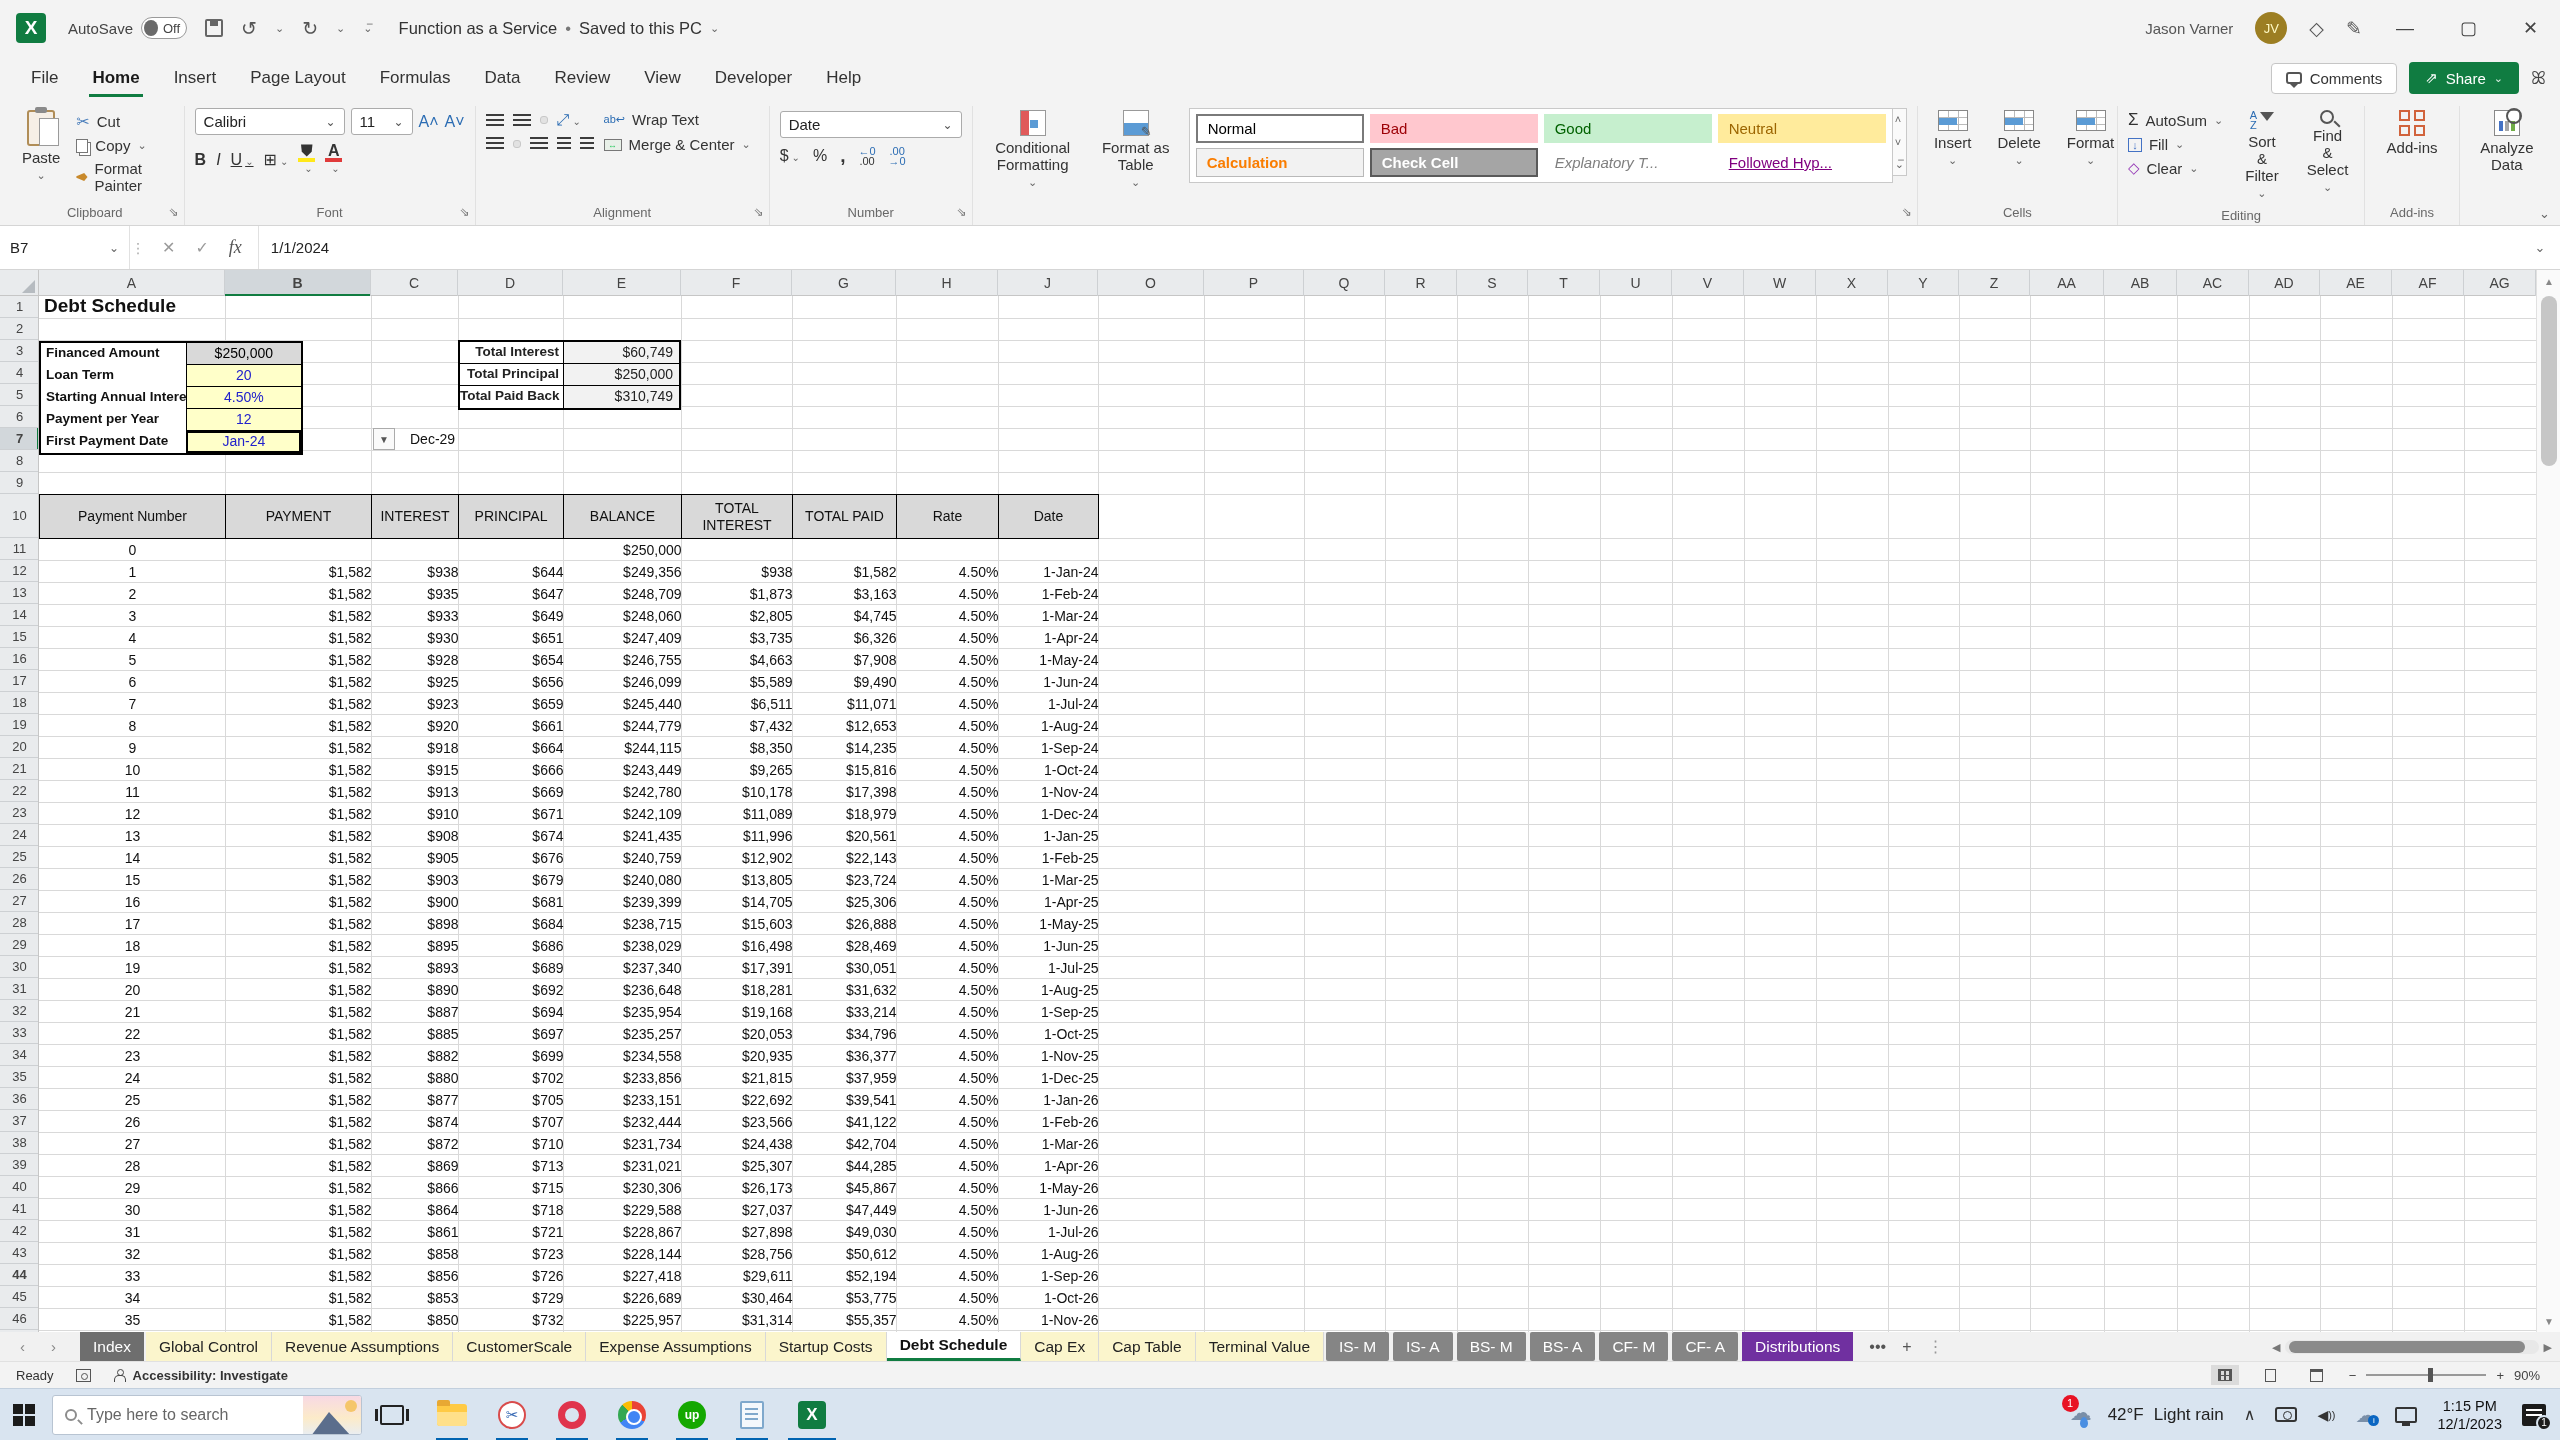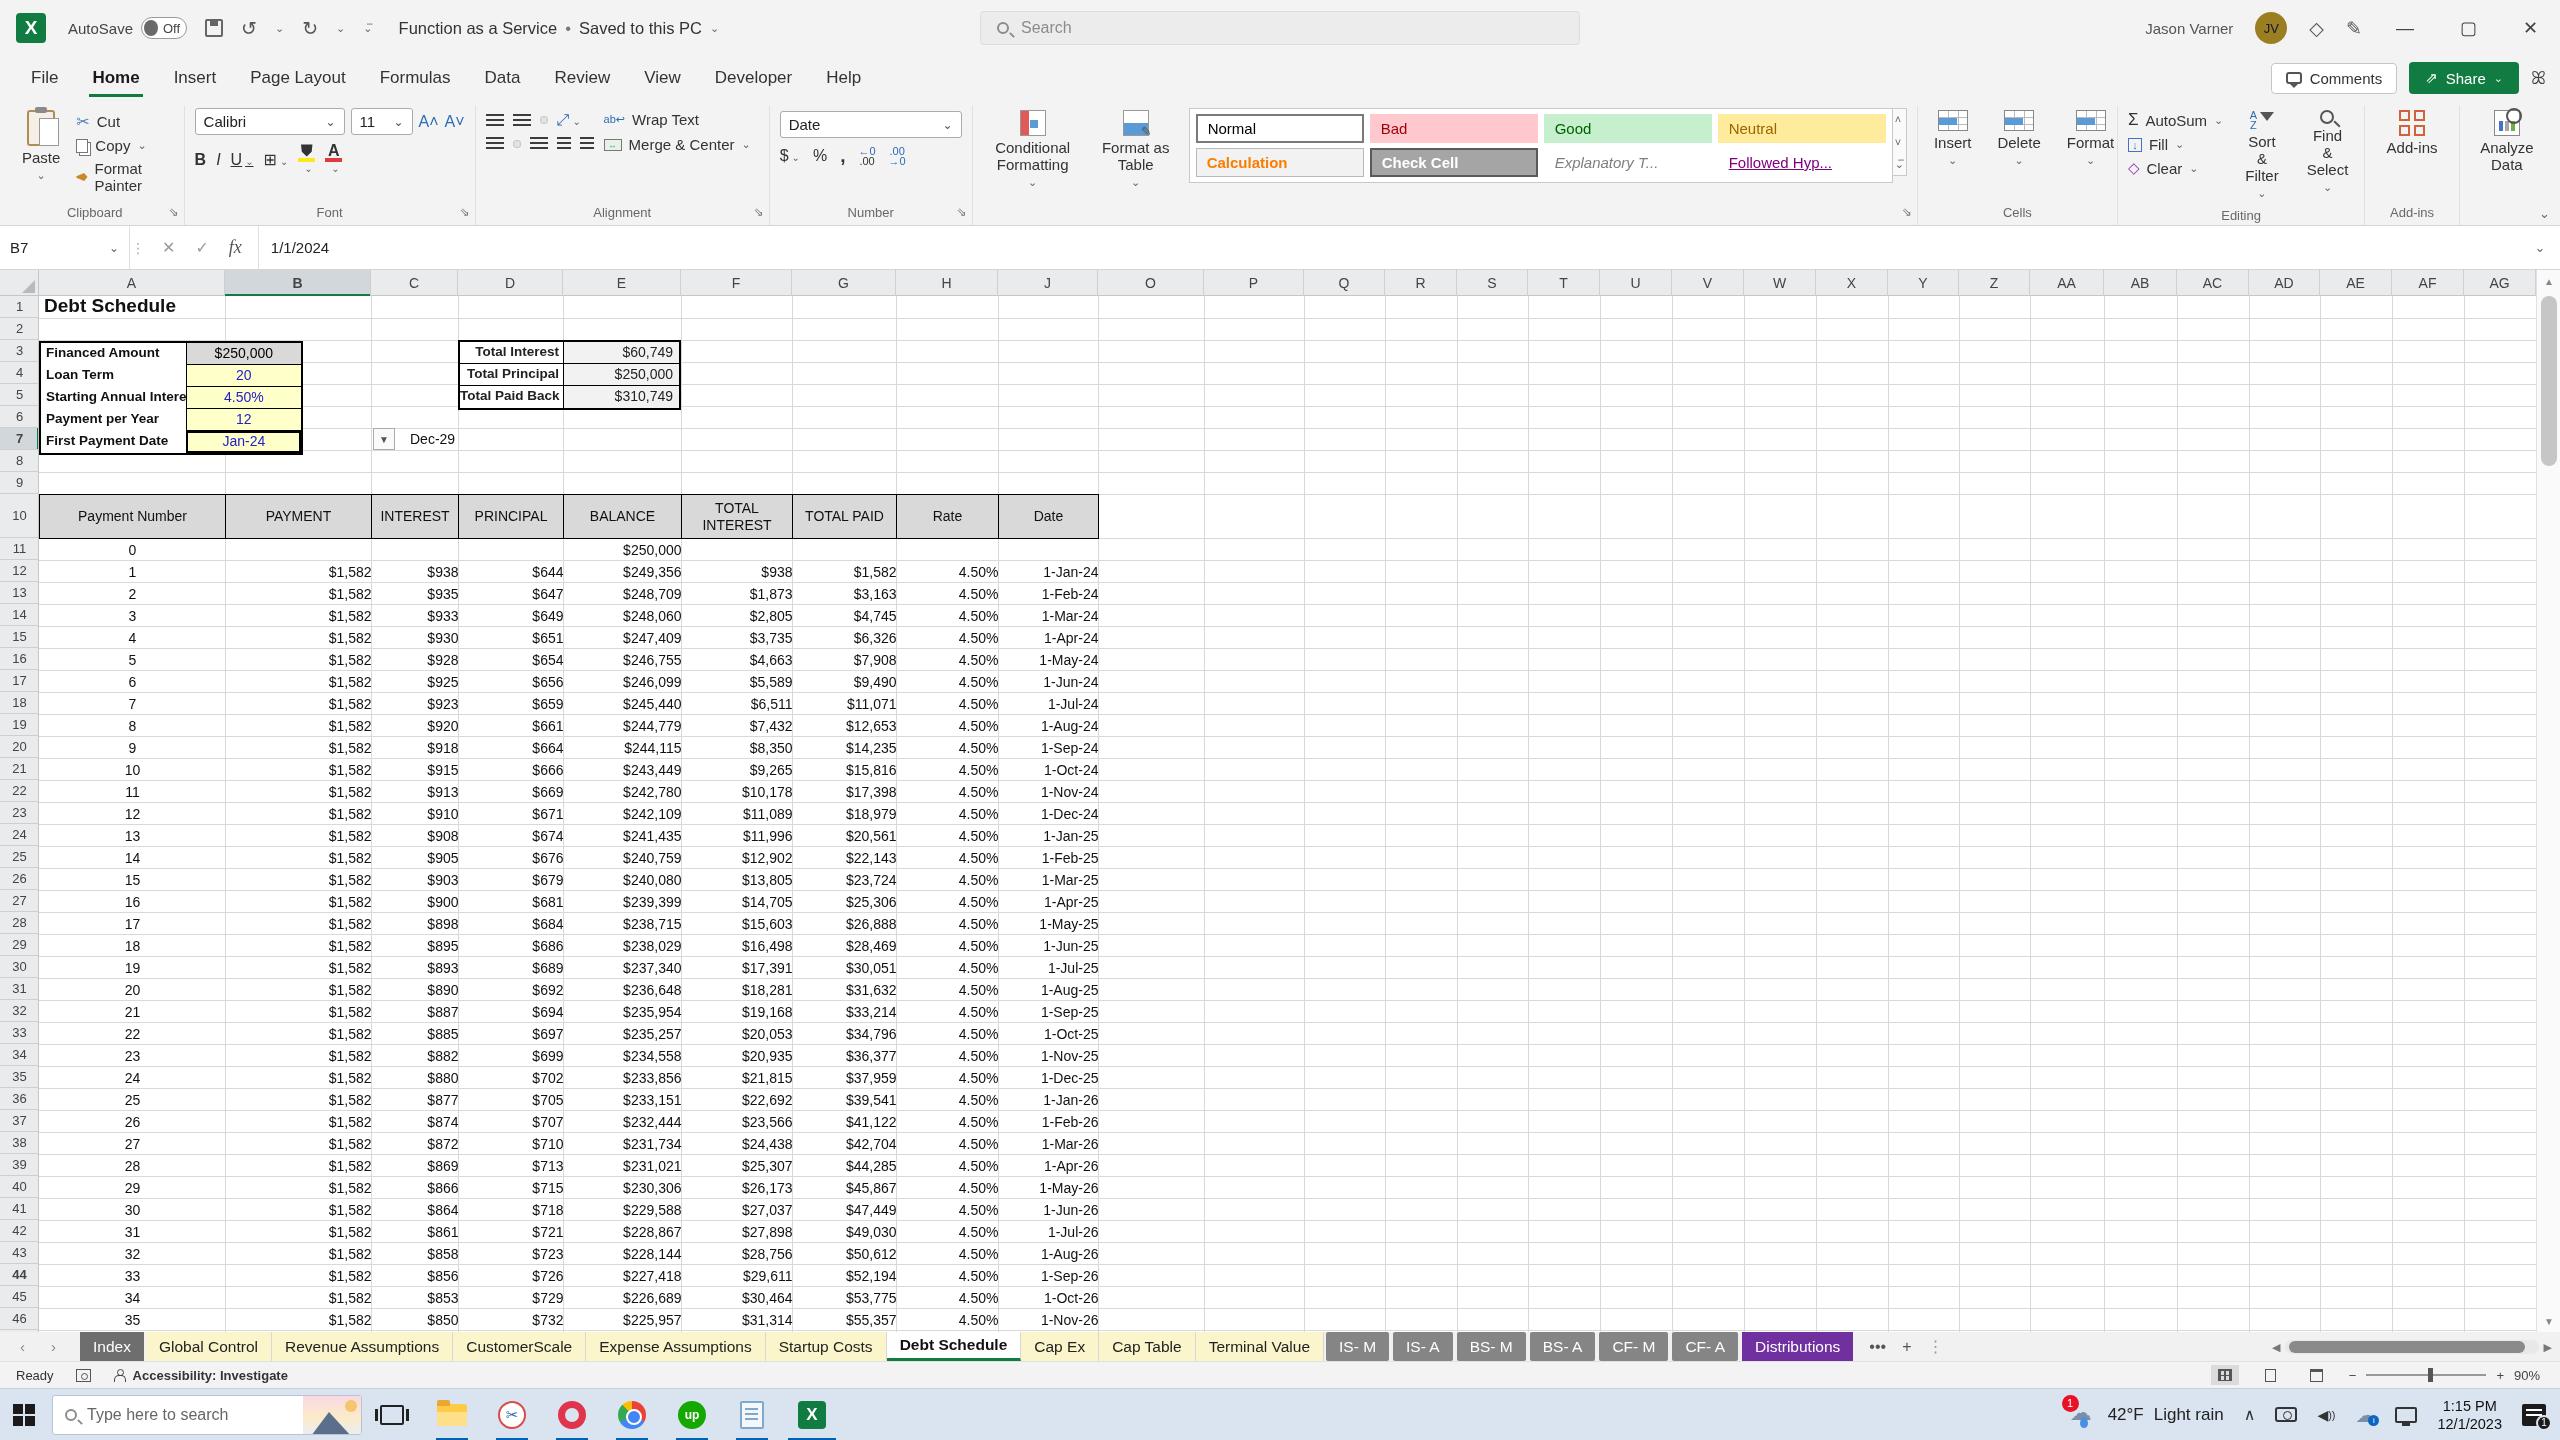--- a/index.html
+++ b/index.html
@@ -21,21 +21,21 @@
   .glyph { font-size:19px; color:#555; }
   .chev-sm { font-size:11px; color:#666; }
   .doc-title { display:flex; align-items:center; gap:8px; margin-left:26px; font-size:16.5px; color:#333; }
   .doc-title .sep::before { content:"•"; color:#777; }
   .tb-search { position:absolute; left:50%; top:11px; transform:translateX(-50%); width:600px; height:34px; background:#ECECEC;
                border:1px solid #DBDBDB; border-radius:4px; display:flex; align-items:center; gap:12px; padding-left:16px; color:#8c8c8c; font-size:16px; }
   .mag { width:12px; height:12px; border:2px solid #8c8c8c; border-radius:50%; position:relative; flex:none; }
   .mag::after { content:""; position:absolute; left:10px; top:10px; width:6px; height:2px; background:#8c8c8c; transform:rotate(45deg); }
   .tb-right { margin-left:auto; display:flex; align-items:center; gap:22px; padding-right:10px; }
   .user-name { font-size:15px; color:#555; }
-  .avatar { width:32px; height:32px; border-radius:50%; background:#9C7E22; color:#0f172a; font-size:13px; display:flex; align-items:center; justify-content:center; }
+  .avatar { width:32px; height:32px; border-radius:50%; background:#9C7E22; color:#fef9c3; font-size:13px; display:flex; align-items:center; justify-content:center; }
   .winctl { font-size:18px; color:#444; padding:0 12px; }
 
   
   .ribbon-tabs { position:absolute; left:0; top:56px; width:2560px; height:44px; background:#F3F3F3; display:flex; align-items:center; padding-left:14px; }
   .rtab { font-size:17px; color:#333; padding:10px 17px; position:relative; }
   .rtab.active { font-weight:bold; color:#1a1a1a; }
   .rtab.active::after { content:""; position:absolute; left:14px; right:14px; bottom:1px; height:3px; background:#107C41; }
   .rt-right { position:absolute; right:14px; top:6px; display:flex; align-items:center; gap:12px; }
   .btn-comments { border:1px solid #C6C6C6; background:#fff; border-radius:4px; padding:6px 14px; font-size:15px; color:#333; display:flex; gap:8px; align-items:center; }
   .bubble { width:16px; height:12px; border:2px solid #555; border-radius:3px; position:relative; }
@@ -263,24 +263,20 @@
       <span class="glyph">↻</span>
         <span class="chev-sm">⌄</span>
       <span class="chev-sm">⌄̅</span>
     </div>
     <div class="doc-title">
       <span>Function as a Service</span>
       <span class="sep"></span>
       <span>Saved to this PC</span>
       <span class="chev-sm">⌄</span>
     </div>
-    <div class="tb-search">
-      <span class="mag"></span>
-      <span>Search</span>
-    </div>
     <div class="tb-right">
       <span class="user-name">Jason Varner</span>
       <span class="avatar">JV</span>
       <span class="glyph">◇</span>
       <span class="glyph">✎</span>
       <span class="winctl">—</span>
       <span class="winctl">▢</span>
       <span class="winctl">✕</span>
     </div>
   </div>

